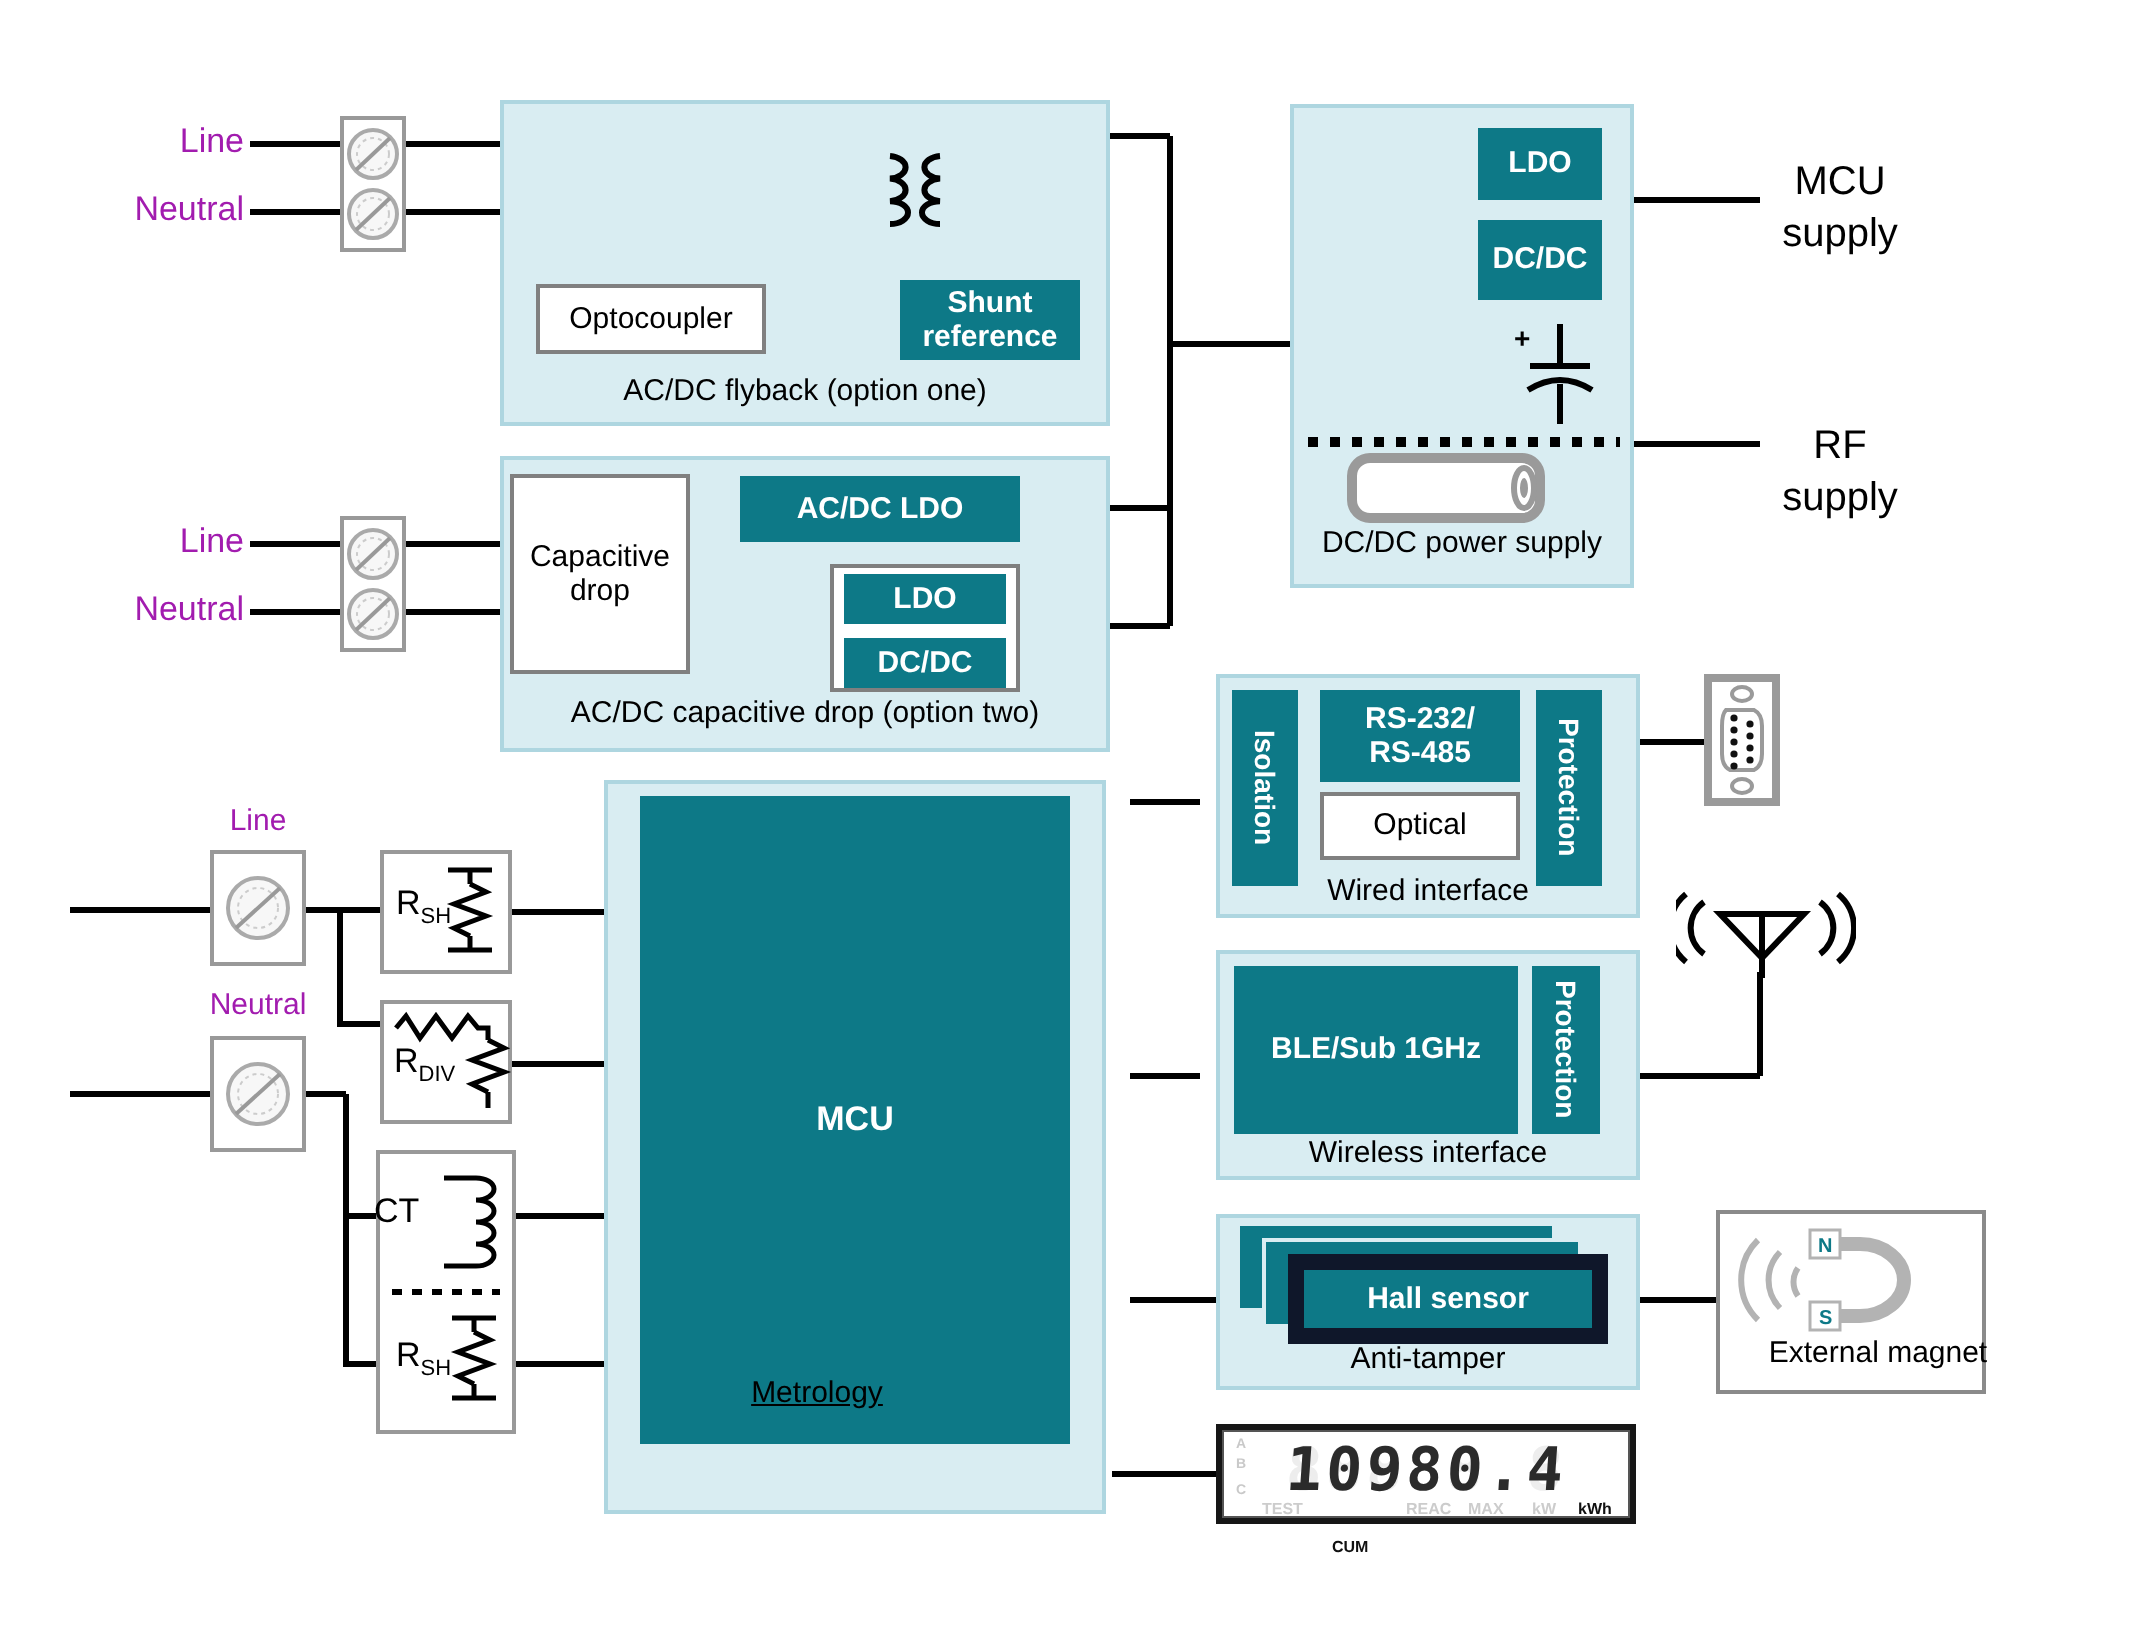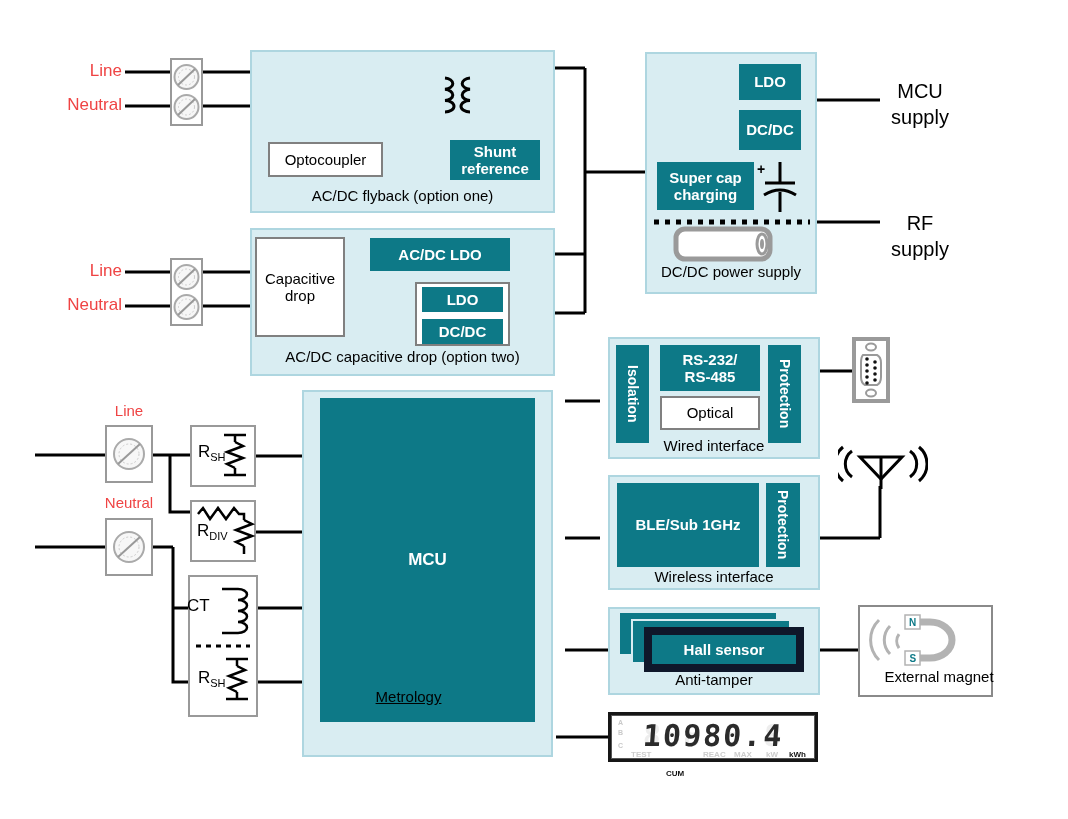--- a/index.html
+++ b/index.html
@@ -4,21 +4,21 @@
 <style>
   html,body{margin:0;padding:0;background:#fff;}
   #canvas{position:relative;width:1068px;height:819px;background:#ffffff;
     font-family:"Liberation Sans",sans-serif;overflow:hidden;}
   .container{position:absolute;background:#d9edf2;border:2px solid #aed6e0;box-sizing:border-box;}
   .teal{position:absolute;background:#0d7987;color:#ffffff;display:flex;align-items:center;justify-content:center;
     text-align:center;font-size:15px;font-weight:bold;white-space:pre-line;box-sizing:border-box;line-height:1.15;}
   .whitebox{position:absolute;background:#ffffff;border:2px solid #808080;color:#000;display:flex;align-items:center;
     justify-content:center;text-align:center;font-size:15px;white-space:pre-line;box-sizing:border-box;line-height:1.15;}
   .caption{position:absolute;color:#000;font-size:15px;text-align:center;white-space:nowrap;}
-  .label{position:absolute;color:#ef4444;font-size:17px;text-align:right;white-space:pre-line;}
+  .label{position:absolute;color:#a21caf;font-size:17px;text-align:right;white-space:pre-line;}
   .label.small{font-size:15px;text-align:center;}
   .biglabel{position:absolute;color:#000;font-size:20px;text-align:center;white-space:pre-line;line-height:1.3;}
   .vert{writing-mode:vertical-rl;}
   .wires{position:absolute;left:0;top:0;z-index:0;}
   .blk{z-index:2;}
   .iconbox{position:absolute;z-index:2;}
   .res-label{position:absolute;color:#000;font-size:17px;z-index:3;}
   .res-label sub{font-size:11px;}
   
   .lcd{position:absolute;background:#fff;border:3px solid #161616;box-shadow:inset 0 0 0 1px #555;box-sizing:border-box;z-index:2;}
@@ -143,22 +143,20 @@
 drop</div>
   <div class="teal blk" style="left:370px;top:238px;width:140px;height:33px;">AC/DC LDO</div>
   <div class="whitebox blk" style="left:415px;top:282px;width:95px;height:64px;border-color:#7f7f7f;"></div>
   <div class="teal blk" style="left:422px;top:287px;width:81px;height:25px;">LDO</div>
   <div class="teal blk" style="left:422px;top:319px;width:81px;height:25px;">DC/DC</div>
   <div class="caption blk" style="left:250px;top:348px;width:305px;">AC/DC capacitive drop (option two)</div>
 
   <div class="container" style="left:645px;top:52px;width:172px;height:242px;z-index:1;"></div>
   <div class="teal blk" style="left:739px;top:64px;width:62px;height:36px;">LDO</div>
   <div class="teal blk" style="left:739px;top:110px;width:62px;height:40px;">DC/DC</div>
-  <div class="teal blk" style="left:657px;top:162px;width:97px;height:48px;">Super cap
-charging</div>
   <div class="iconbox" style="left:755px;top:158px;">
     <svg width="50" height="56">
       <text x="2" y="16" font-size="14" font-weight="bold" fill="#000">+</text>
       <line x1="25" y1="4" x2="25" y2="24" stroke="#000" stroke-width="3"></line>
       <line x1="10" y1="25" x2="40" y2="25" stroke="#000" stroke-width="3"></line>
       <path d="M9,37 q16,-10 32,0" fill="none" stroke="#000" stroke-width="3"></path>
       <line x1="25" y1="34" x2="25" y2="54" stroke="#000" stroke-width="3"></line>
     </svg>
   </div>
   <div class="iconbox" style="left:652px;top:213px;">

